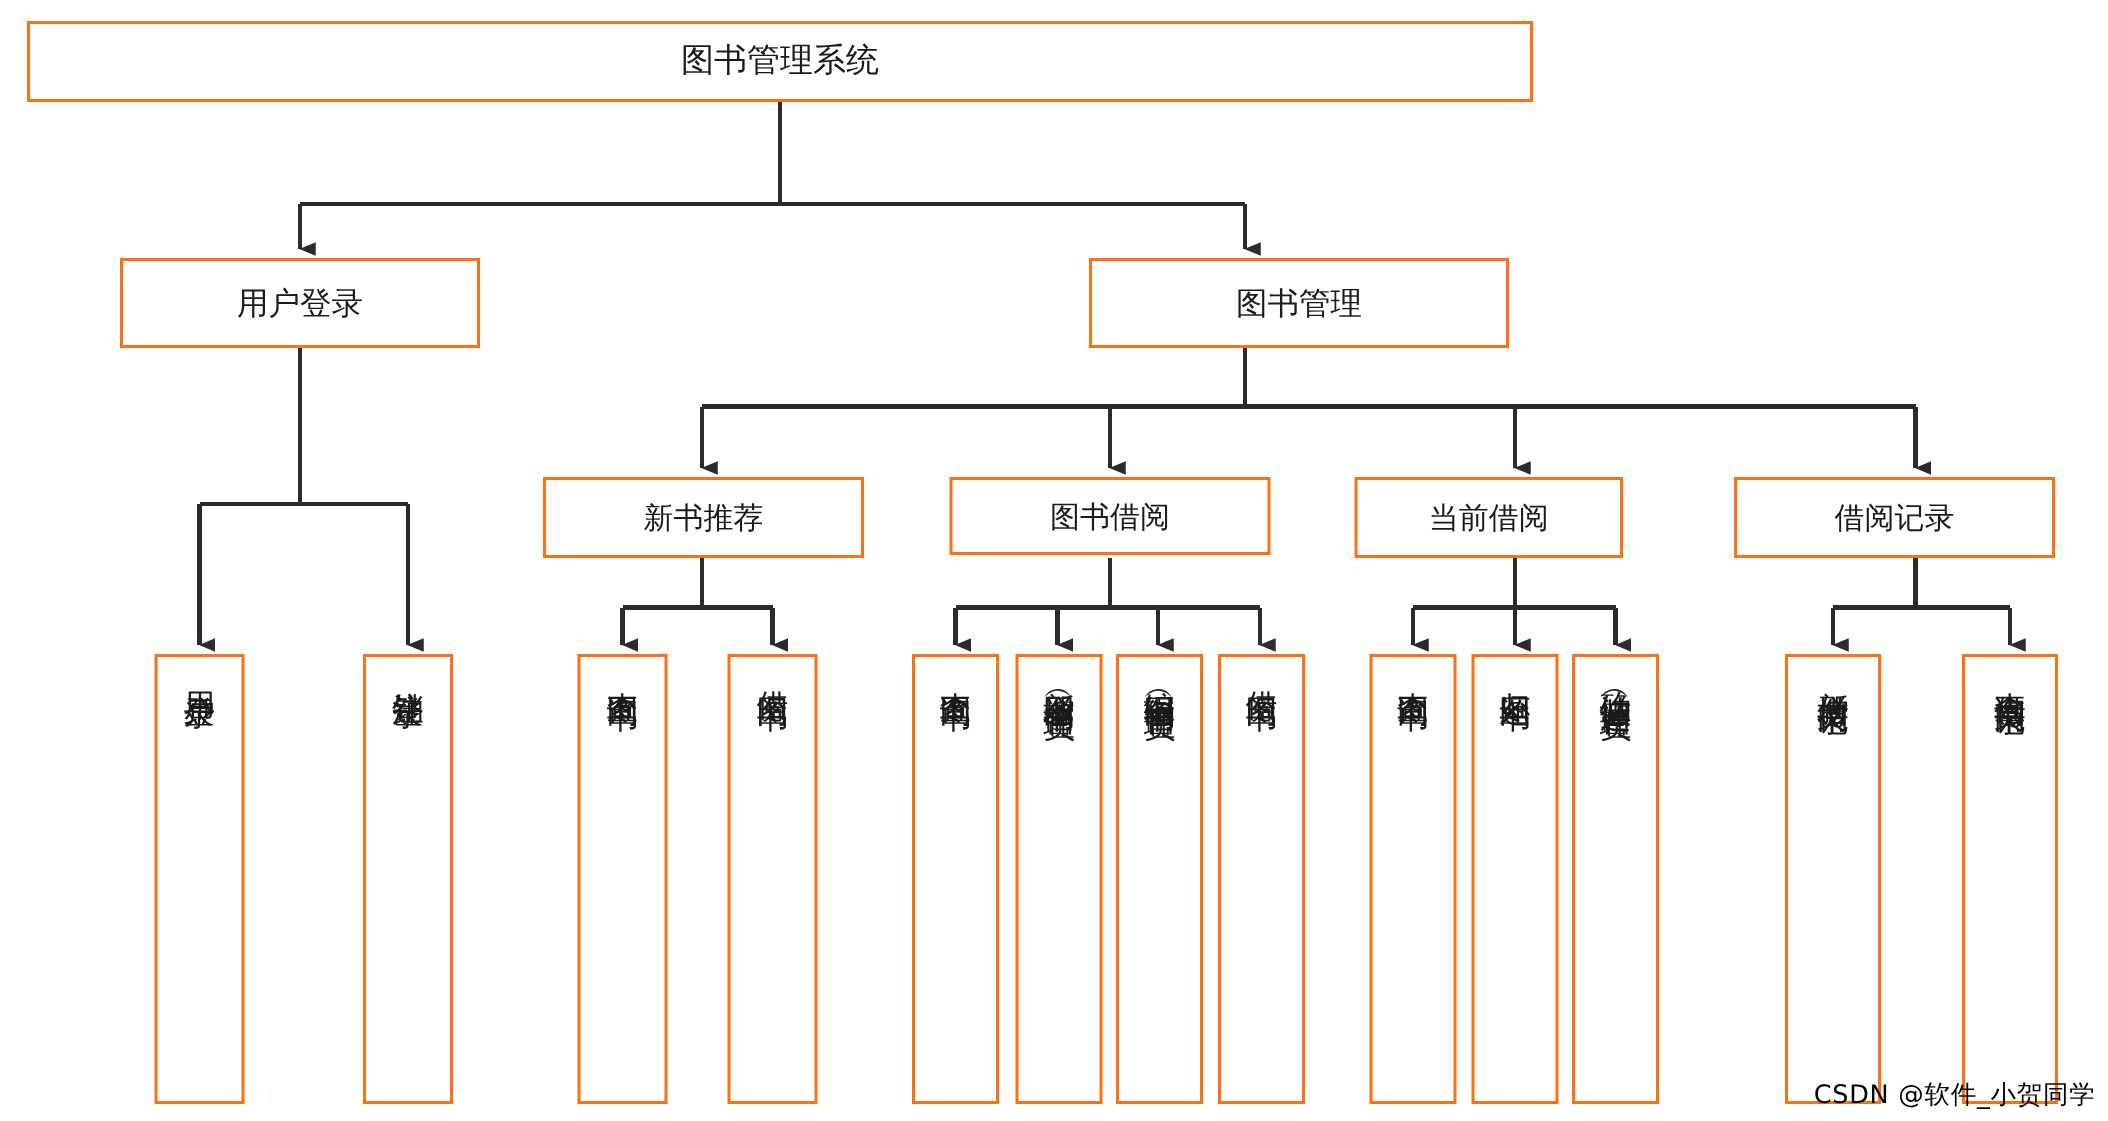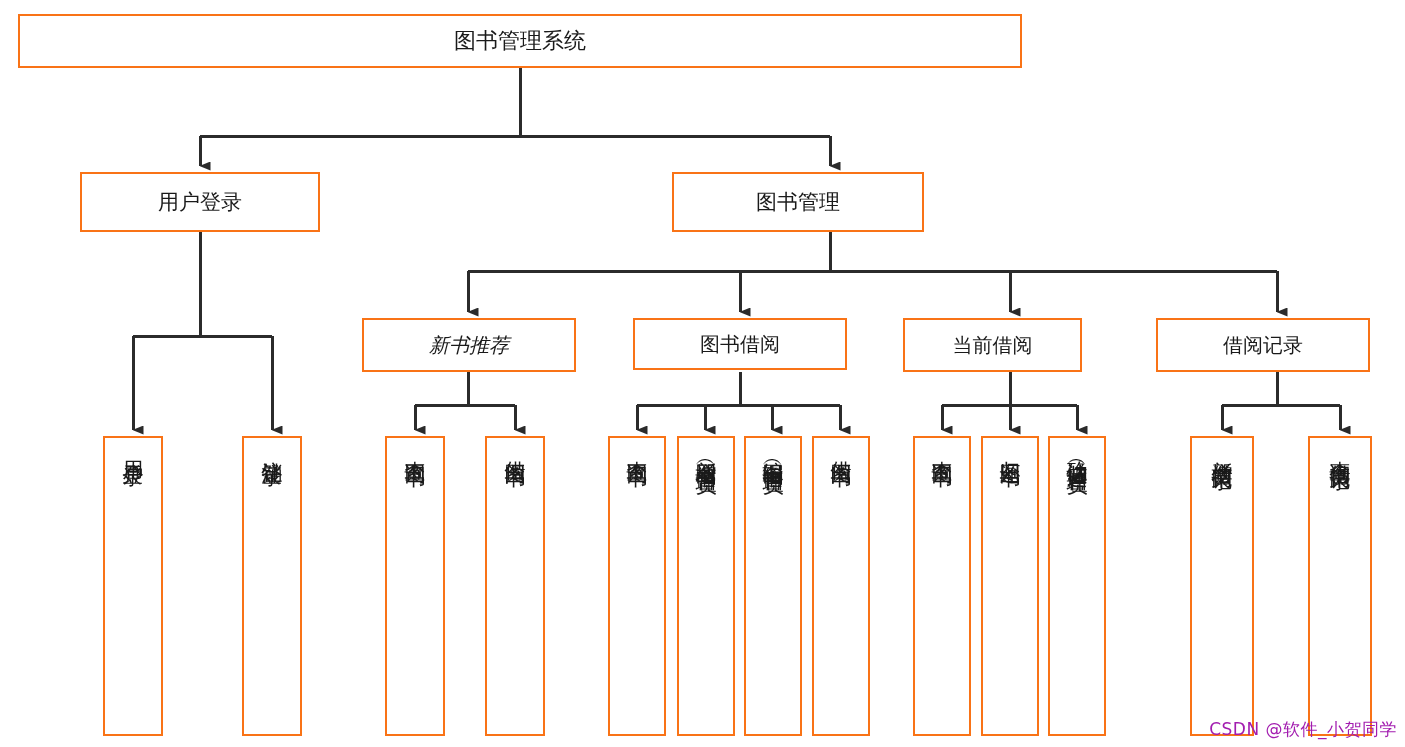--- a/index.html
+++ b/index.html
@@ -56,21 +56,21 @@
     letter-spacing: 2px;
     white-space: nowrap;
     margin: 0 auto;
     padding-top: 6px;
   }
   #watermark {
     position: absolute;
     right: 8px;
     bottom: 6px;
     font-size: 17px;
-    color: #a21caf;
+    color: #000000;
     letter-spacing: 0.5px;
     z-index: 5;
     white-space: nowrap;
   }
 </style>
 </head>
 <body>
 
 <div id="diagram-root">
 
@@ -125,25 +125,25 @@
   </svg>
 
   <div class="node root" style="left:18px; top:14px; width:1004px; height:54px;">
     <span class="label">图书管理系统</span>
   </div>
 
   <div class="node level1" style="left:80px; top:172px; width:240px; height:60px;">
     <span class="label">用户登录</span>
   </div>
 
-  <div class="node level1" style="left:672px; top:172px; width:252px; height:60px;">
+  <div class="node level1" style="left:726px; top:172px; width:280px; height:60px;">
     <span class="label">图书管理</span>
   </div>
 
-  <div class="node level2" style="left:362px; top:318px; width:214px; height:54px;font-style:italic;">
+  <div class="node level2" style="left:362px; top:318px; width:214px; height:54px;">
     <span class="label">新书推荐</span>
   </div>
 
   <div class="node level2" style="left:633px; top:318px; width:214px; height:52px;">
     <span class="label">图书借阅</span>
   </div>
 
   <div class="node level2" style="left:903px; top:318px; width:179px; height:54px;">
     <span class="label">当前借阅</span>
   </div>

